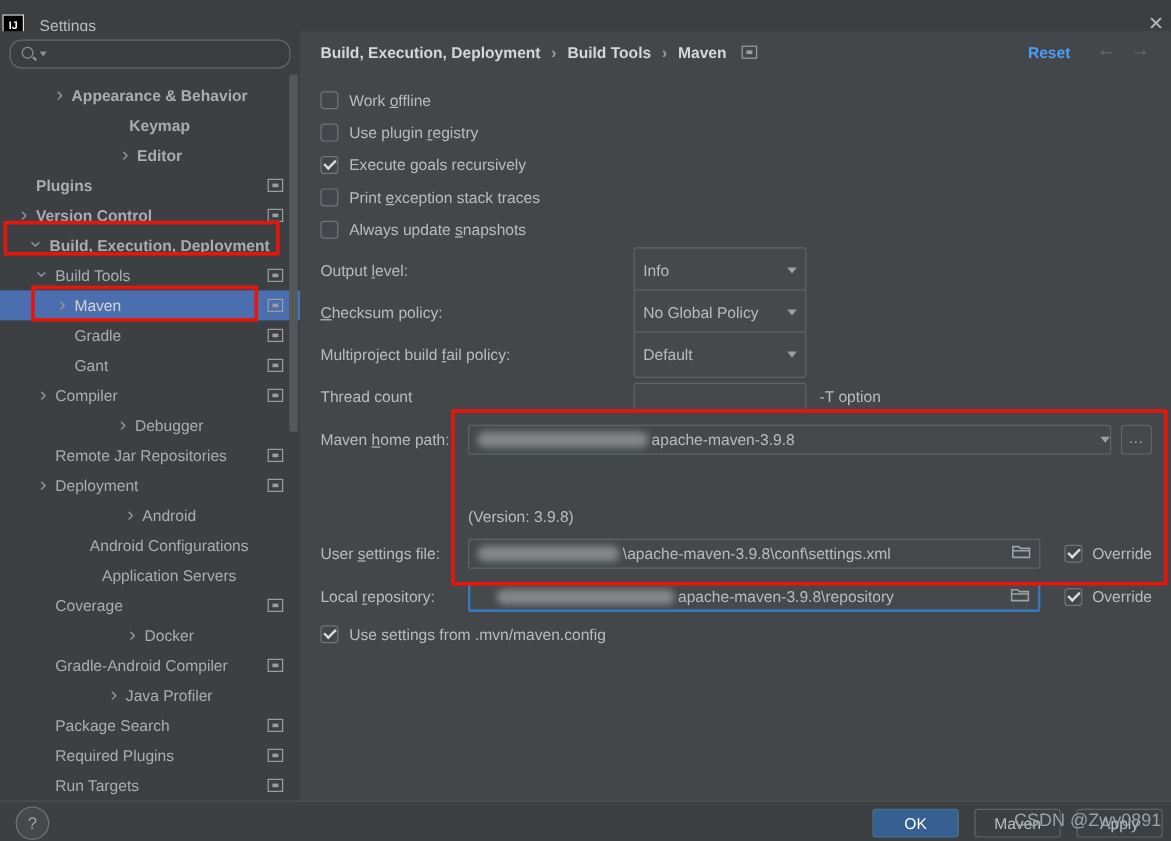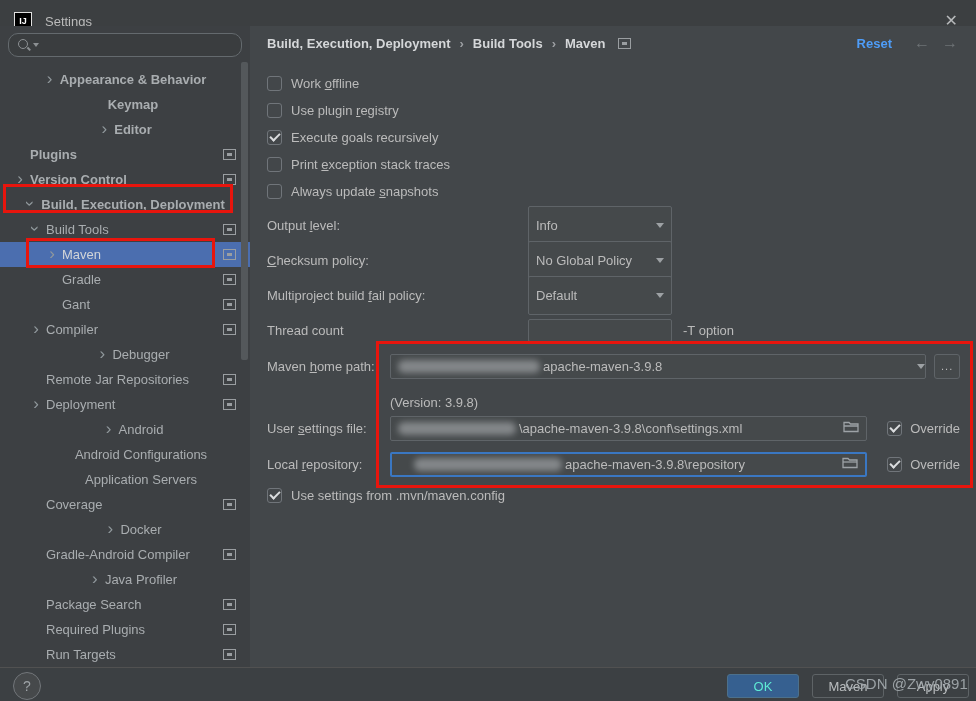--- a/index.html
+++ b/index.html
@@ -1,21 +1,21 @@
 <!DOCTYPE html>
 <html><head>
 <meta charset="utf-8">
 <style>
   html,body{margin:0;padding:0;background:#2b2b2b;}
   .win{position:relative;width:976px;height:701px;background:#3c3f41;overflow:hidden;
        font-family:"Liberation Sans",sans-serif;font-size:13px;color:#bbbbbb;}
 
   
   .titlebar{position:absolute;left:0;top:0;right:0;height:43px;border-bottom:1px solid #515151;
-            display:flex;align-items:center;padding:0 14px;box-sizing:border-box;}
+            display:flex;align-items:center;padding:0 2px;box-sizing:border-box;}
   .logo{width:16px;height:16px;background:#000;border:1px solid #e0e0e0;color:#fff;
         font-size:9px;font-weight:bold;display:flex;align-items:center;justify-content:center;margin-right:13px;}
   .close-x{margin-left:auto;color:#b7b9bb;font-size:16px;line-height:1;cursor:pointer;padding:0 4px;}
 
   
   .sidebar{position:absolute;left:0;top:26px;width:250px;bottom:34px;background:#3d4043;}
   .search{margin:7px 8px 0 8px;height:22px;border:1px solid #646a6e;border-radius:10px;
           background:#3a3d3f;display:flex;align-items:center;padding:0 8px;gap:2px;}
   .mag{width:14px;height:14px;position:relative;}
   .mag::before{content:"";position:absolute;left:1px;top:1px;width:8px;height:8px;border:1.5px solid #8c9093;border-radius:50%;}
@@ -58,35 +58,35 @@
   .suffix{margin-left:11px;}
 
   .mrow{display:flex;align-items:center;height:36px;}
   .mlabel{width:123px;min-width:123px;}
   .combo{width:541px;height:25px;background:#45494b;border:1px solid #5f6468;border-radius:2px;
          display:flex;align-items:center;padding-left:7px;box-sizing:border-box;cursor:pointer;white-space:nowrap;overflow:hidden;}
   .redact{display:inline-block;height:13px;border-radius:6px;background:#aeb1b4;filter:blur(3px);opacity:.6;margin-right:3px;vertical-align:middle;}
   .arrowbox{margin-left:auto;width:24px;height:100%;display:flex;align-items:center;justify-content:center;}
   .dots{width:26px;height:25px;margin-left:8px;background:#45494b;border:1px solid #5f6468;border-radius:3px;
         color:#bbb;display:flex;align-items:center;justify-content:center;font-size:11px;letter-spacing:1px;cursor:pointer;box-sizing:border-box;}
-  .vrow{height:26px;display:flex;align-items:flex-end;padding-left:123px;}
+  .vrow{height:26px;display:flex;align-items:center;padding-left:123px;margin-top:33px;}
   .pathfield{width:485px;height:25px;background:#45494b;border:1px solid #5f6468;border-radius:2px;
              display:flex;align-items:center;padding-left:7px;box-sizing:border-box;white-space:nowrap;overflow:hidden;cursor:text;}
   .pathfield.focus{border:2px solid #3a77c2;padding-left:22px;}
   .folder{margin-left:auto;margin-right:7px;min-width:16px;}
   .ovr{margin-left:20px;display:flex;align-items:center;cursor:pointer;}
   .ovr .cb{margin-right:8px;}
 
   
   .footer{position:absolute;left:0;right:0;bottom:0;height:34px;background:#3c4043;border-top:1px solid #515151;box-sizing:border-box;}
   .help{position:absolute;left:13px;top:4px;width:26px;height:26px;border-radius:50%;border:1px solid #72767a;
         background:#46494b;color:#9da2a6;font-size:14px;display:flex;align-items:center;justify-content:center;cursor:pointer;}
   .btn{position:absolute;top:6px;width:72px;height:24px;border-radius:3px;display:flex;align-items:center;justify-content:center;
        font-size:13px;cursor:pointer;box-sizing:border-box;}
-  .btn-ok{left:727px;background:#366090;border:1px solid #4c708c;color:#5eead4;}
+  .btn-ok{left:727px;background:#366090;border:1px solid #4c708c;color:#ffffff;}
   .btn-cancel{left:812px;background:transparent;border:1px solid #5e6366;color:#bbbec0;}
   .btn-apply{left:897px;background:transparent;border:1px solid #5e6366;color:#bbbec0;}
   .watermark{position:absolute;left:845px;top:675px;font-size:15px;color:rgba(160,166,171,.95);pointer-events:none;white-space:nowrap;}
 
   
   .ann{position:absolute;border:3px solid #e8150d;box-sizing:border-box;pointer-events:none;}
   .ann1{left:3px;top:184px;width:230px;height:29px;}
   .ann2{left:26px;top:238px;width:189px;height:30px;}
   .ann3{left:376px;top:341px;width:597px;height:147px;}
 </style>

